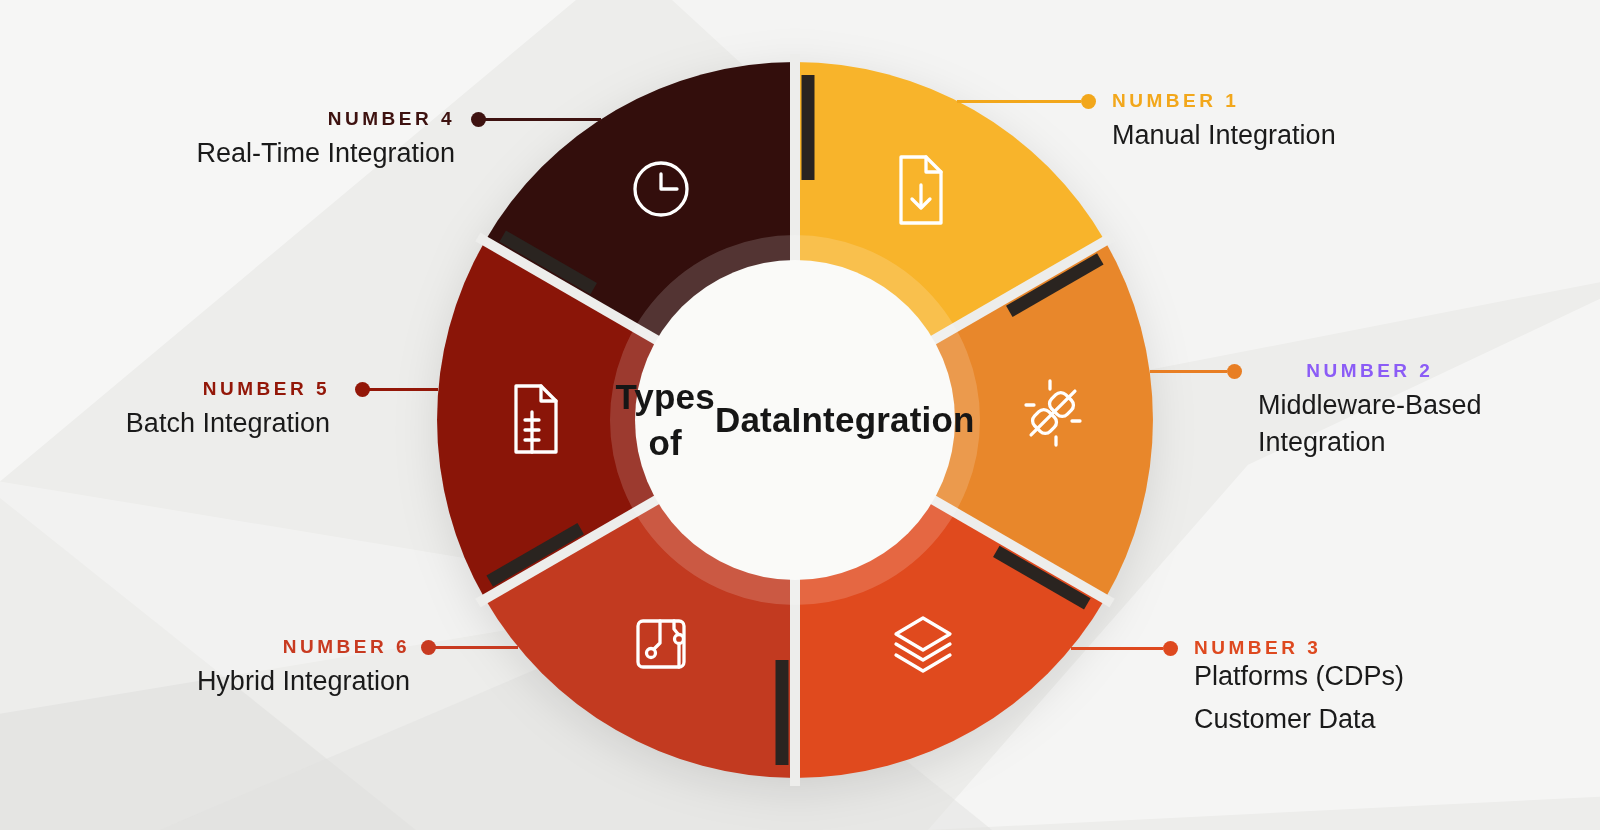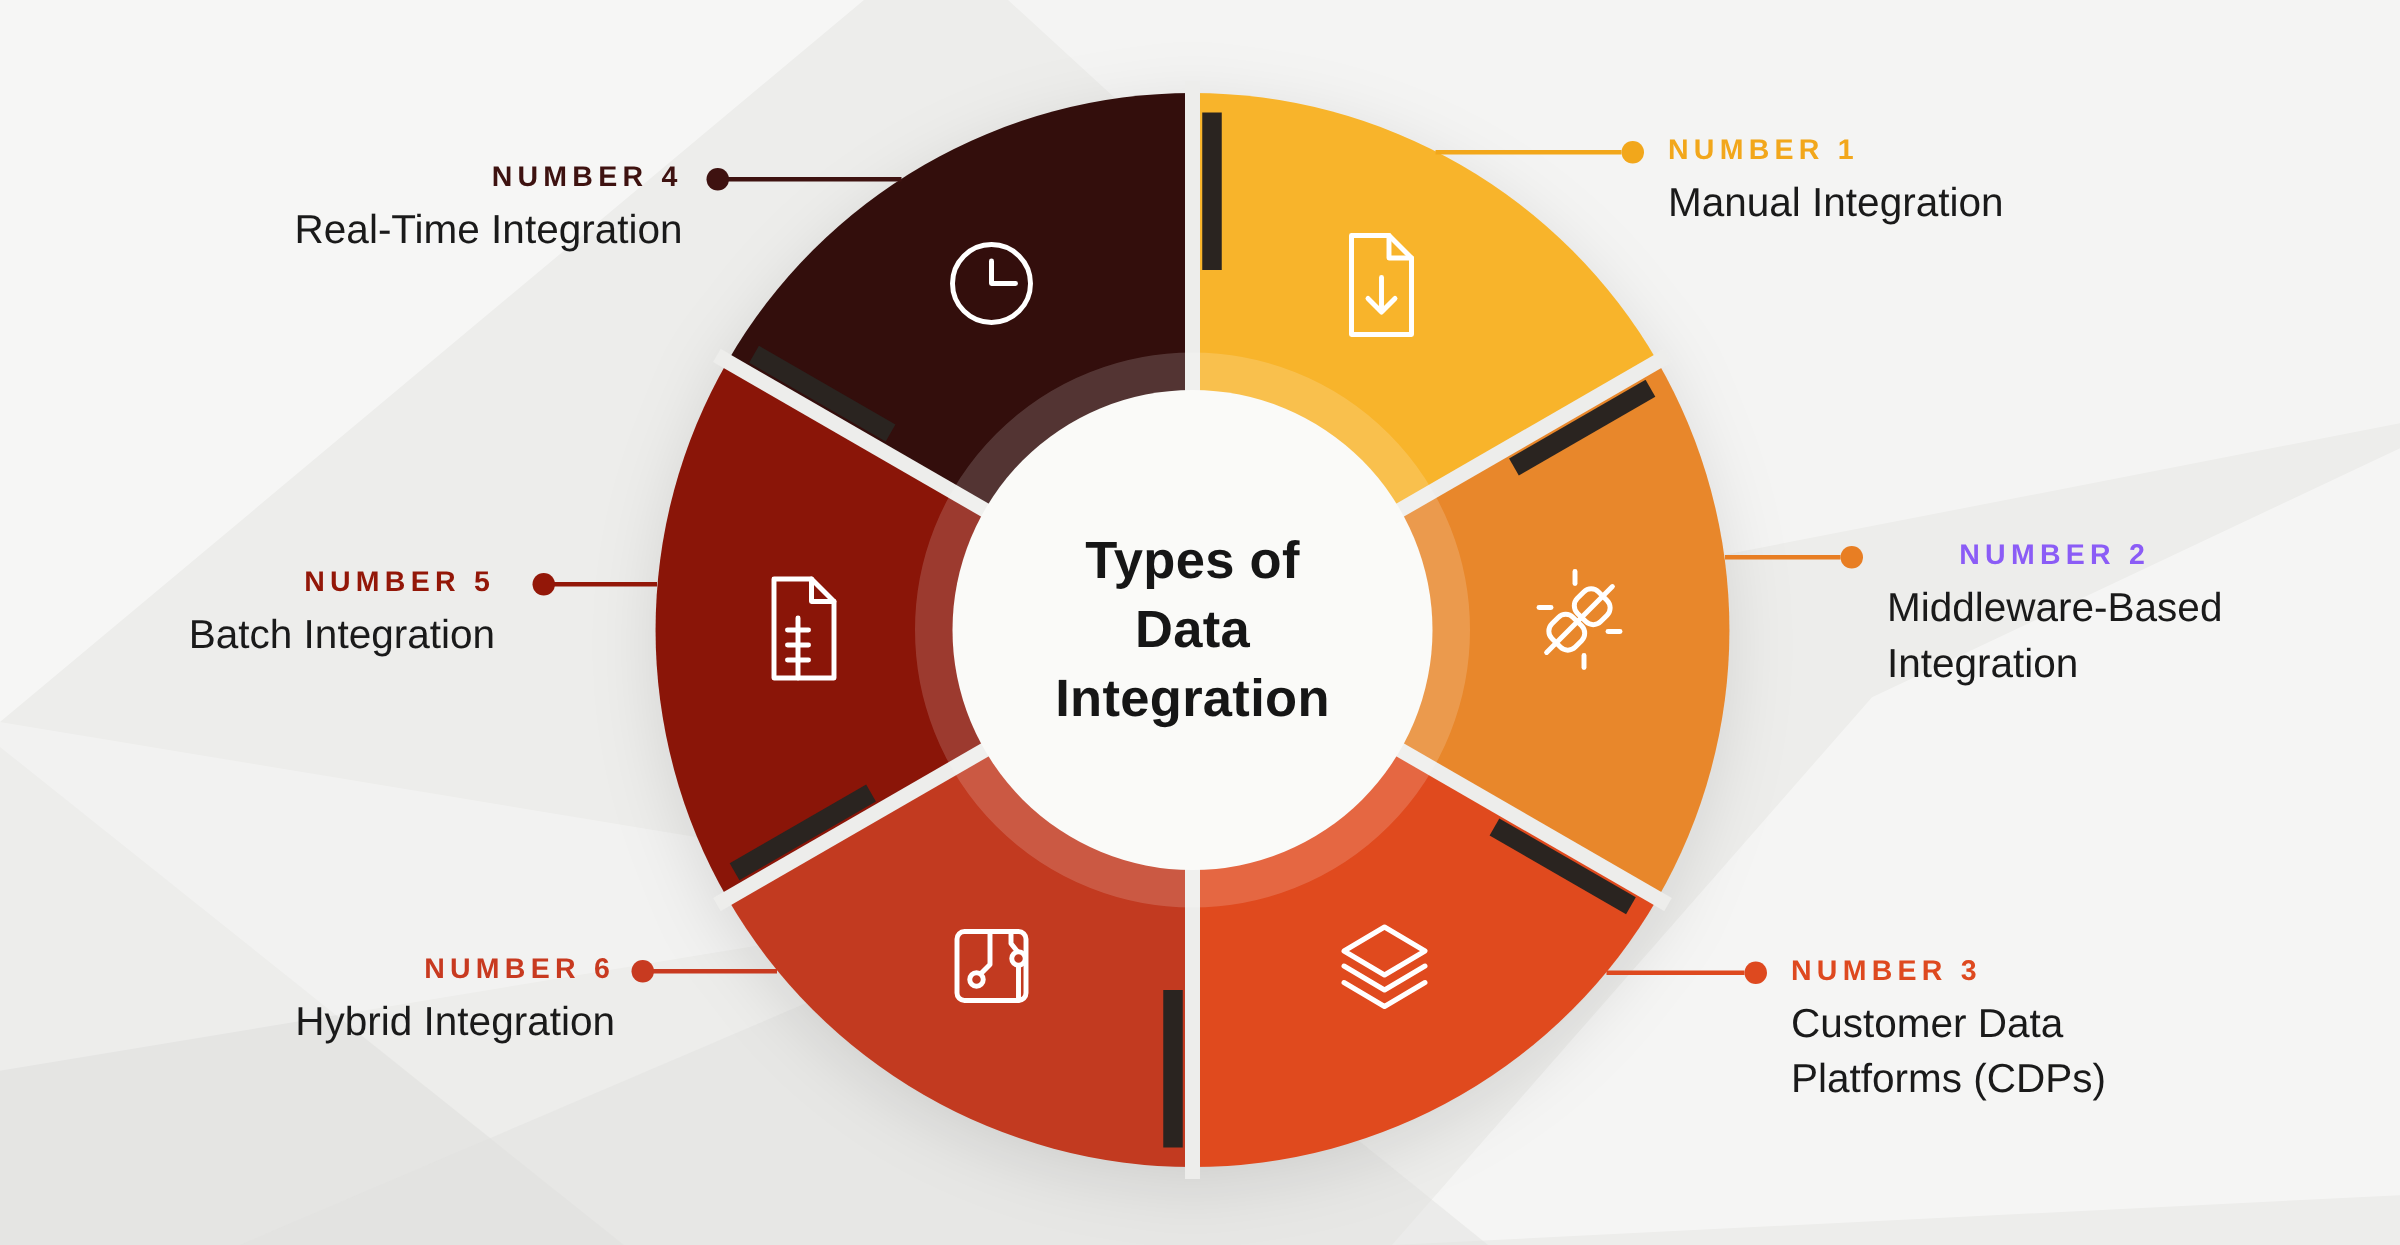--- a/index.html
+++ b/index.html
@@ -17,21 +17,21 @@
   .f5 { background:rgba(226,225,223,0.50); clip-path:polygon(10% 100%, 44% 72%, 62% 100%); }
   .f6 { background:rgba(255,255,255,0.30); clip-path:polygon(0 58%, 44% 72%, 0 86%); }
 
   .wheel-svg { position:absolute; left:415px; top:40px;
                filter:drop-shadow(0 10px 22px rgba(0,0,0,0.10)); }
   .icon-stroke { stroke:#FFFFFF; stroke-width:3.3; fill:none;
                  stroke-linecap:round; stroke-linejoin:round; }
 
   .center-title {
     position:absolute; left:645px; top:302px; width:300px; height:236px;
-    display:flex; flex-direction:column; justify-content:center; align-items:center;
+    display:flex; justify-content:center; align-items:center;
     text-align:center; font-weight:700; font-size:35px; line-height:46px;
     color:#161616; letter-spacing:0.2px;
   }
 
   .callout { position:absolute; white-space:nowrap; }
   .callout.right-align { text-align:right; }
   .num  { font-size:19px; font-weight:700; letter-spacing:3.5px; line-height:21px; display:block; }
   .name { margin-top:6px; font-size:27px; line-height:37px; color:#1A1A1A; font-weight:500; display:block; }
   .dot   { position:absolute; width:15px; height:15px; border-radius:50%; }
   .cline { position:absolute; height:3px; }
@@ -140,22 +140,22 @@
   <div class="callout" style="left:1258px; top:360px;">
     <span class="num" style="color: #8b5cf6; text-align: center;">NUMBER 2</span>
     <span class="name">Middleware-Based</span>
     <span class="name" style="margin-top:0;">Integration</span>
   </div>
 
   <div class="cline" style="left: 1071px; top: 646.5px; width: 92px; background: rgb(222, 73, 31);"></div>
   <div class="dot" style="left: 1162.5px; top: 640.5px; background: rgb(222, 73, 31);"></div>
   <div class="callout" style="left:1194px; top:637px;">
     <span class="num" style="color: rgb(222, 73, 31);">NUMBER 3</span>
+    <span class="name" style="margin-top:0;">Platforms (CDPs)</span>
     <span class="name">Customer Data</span>
-    <span class="name" style="margin-top:0;">Platforms (CDPs)</span>
   </div>
 
   <div class="cline" style="left: 485px; top: 117.5px; width: 116px; background: rgb(62, 18, 16);"></div>
   <div class="dot" style="left: 470.5px; top: 111.5px; background: rgb(62, 18, 16);"></div>
   <div class="callout right-align" style="right:1145px; top:108px;">
     <span class="num" style="color: rgb(62, 18, 16);">NUMBER 4</span>
     <span class="name">Real-Time Integration</span>
     <span class="name" style="margin-top:0;"></span>
   </div>
 

